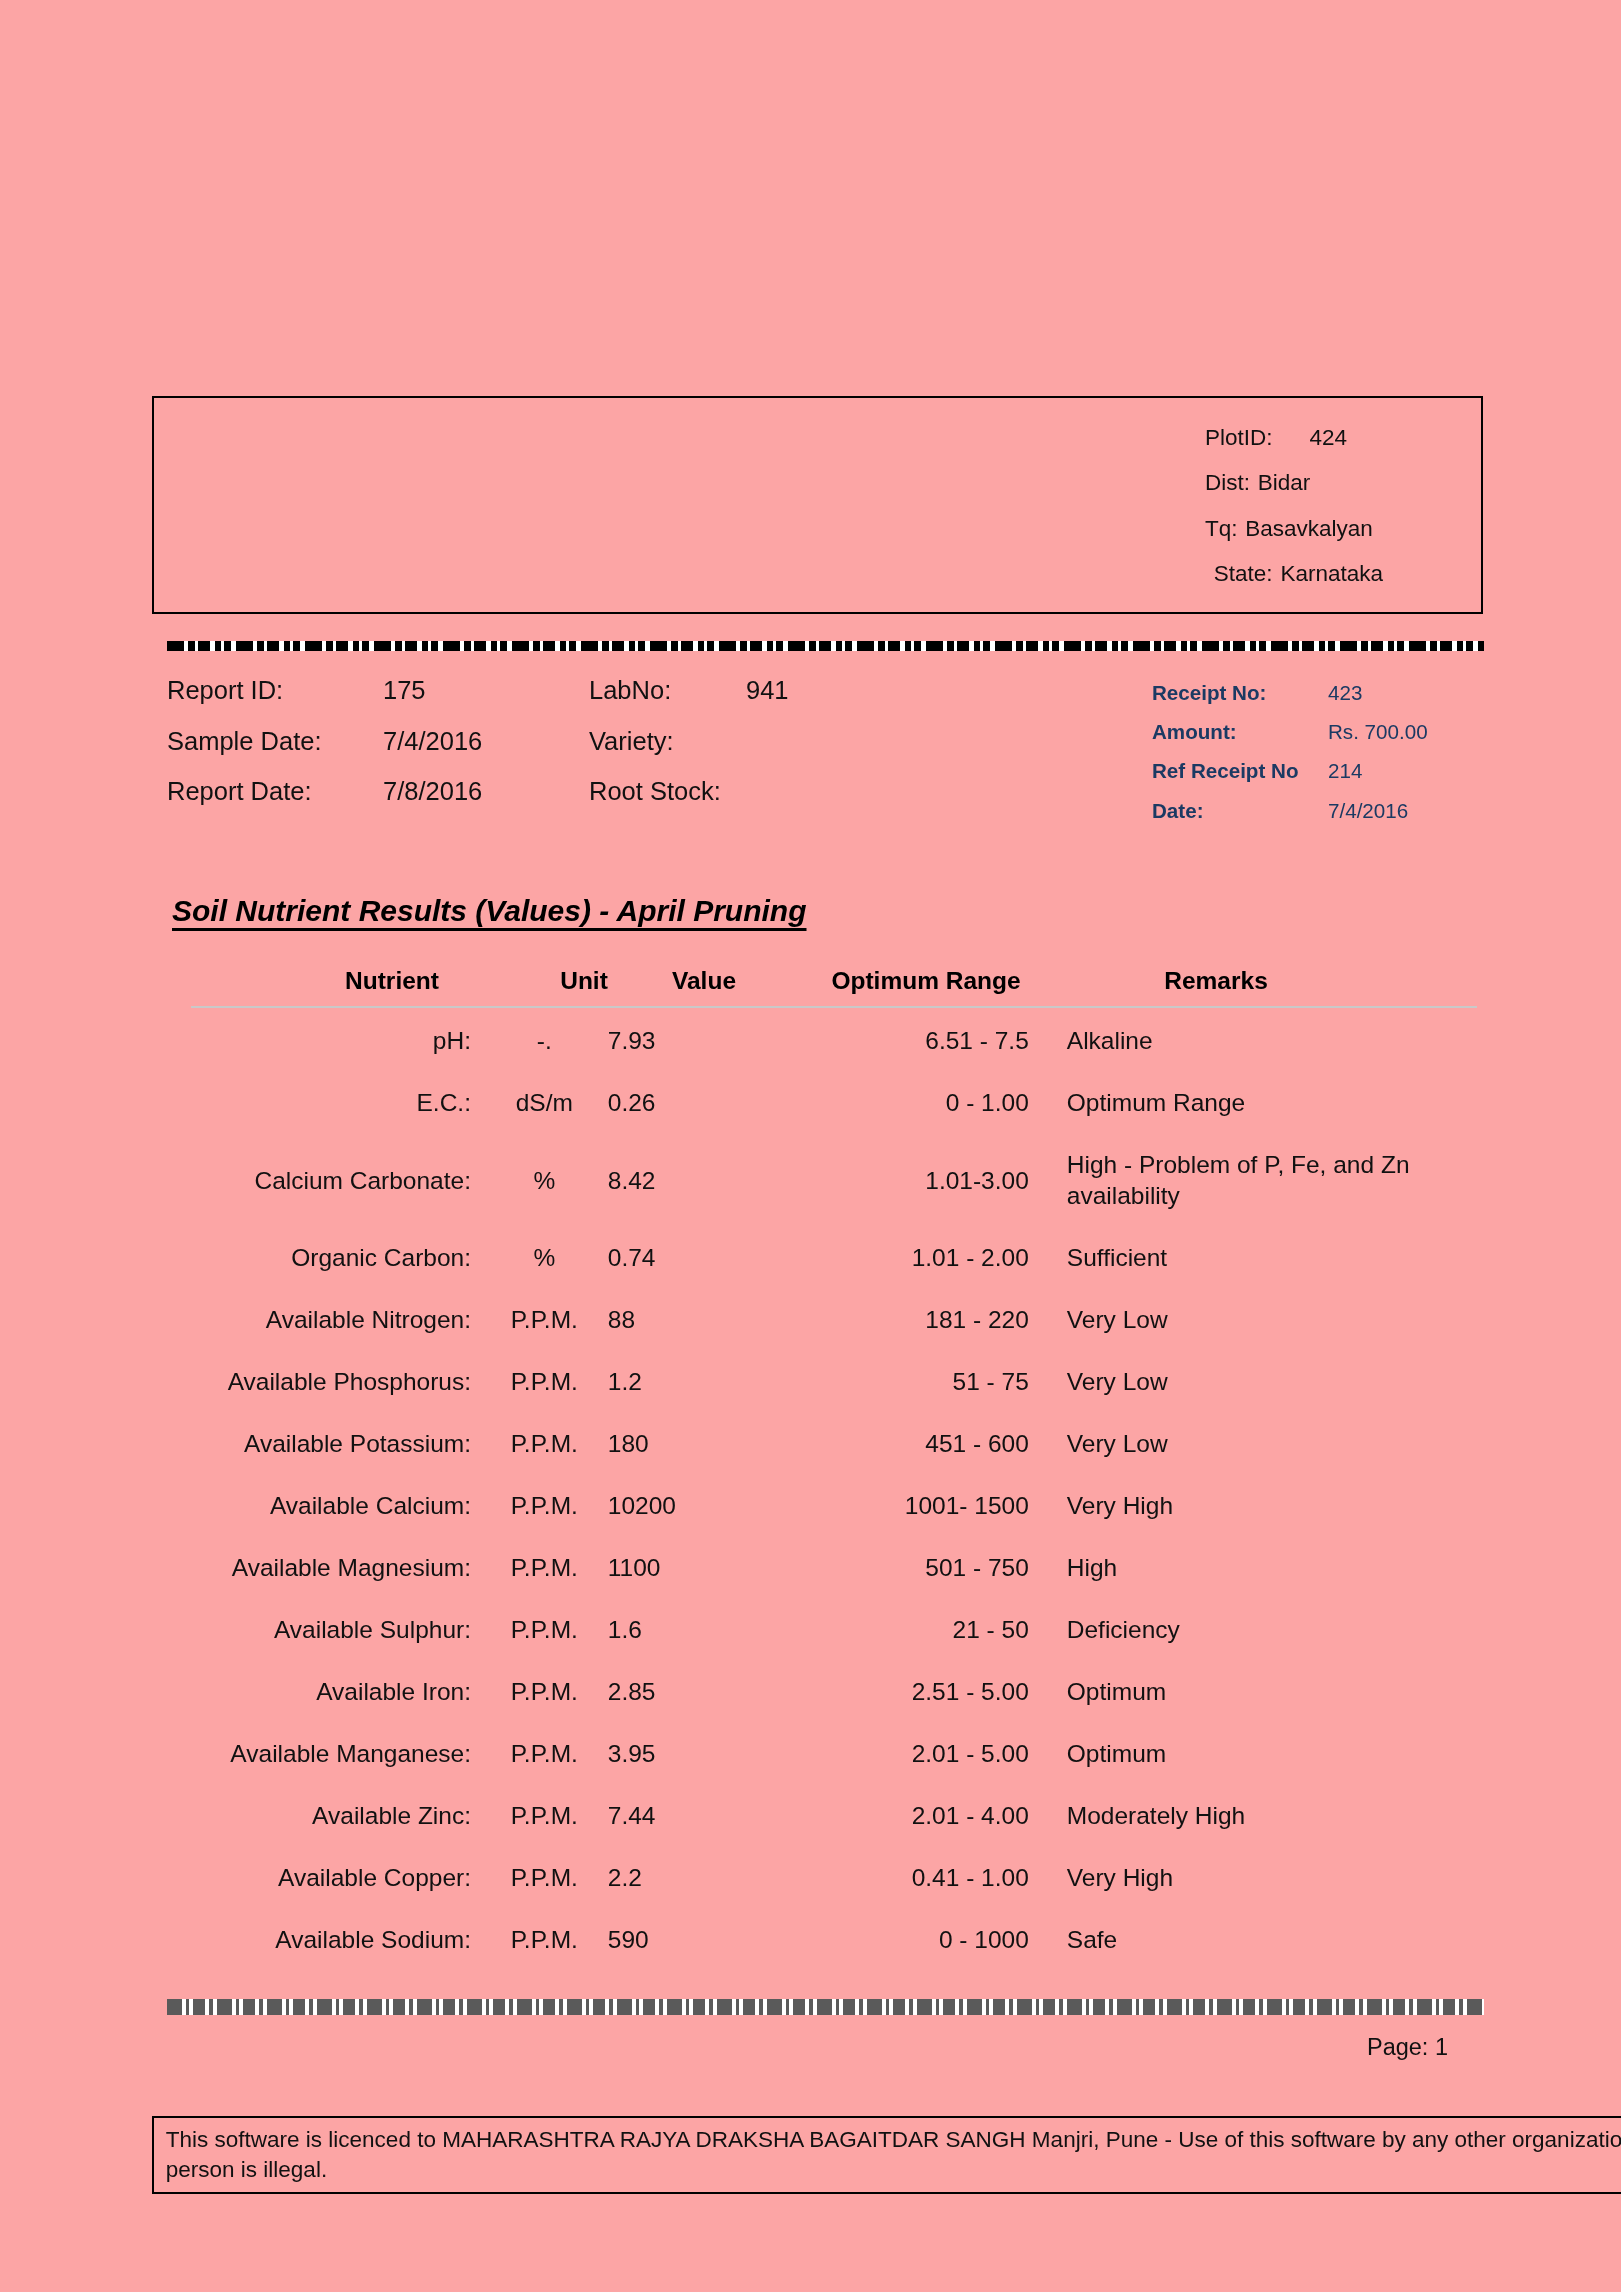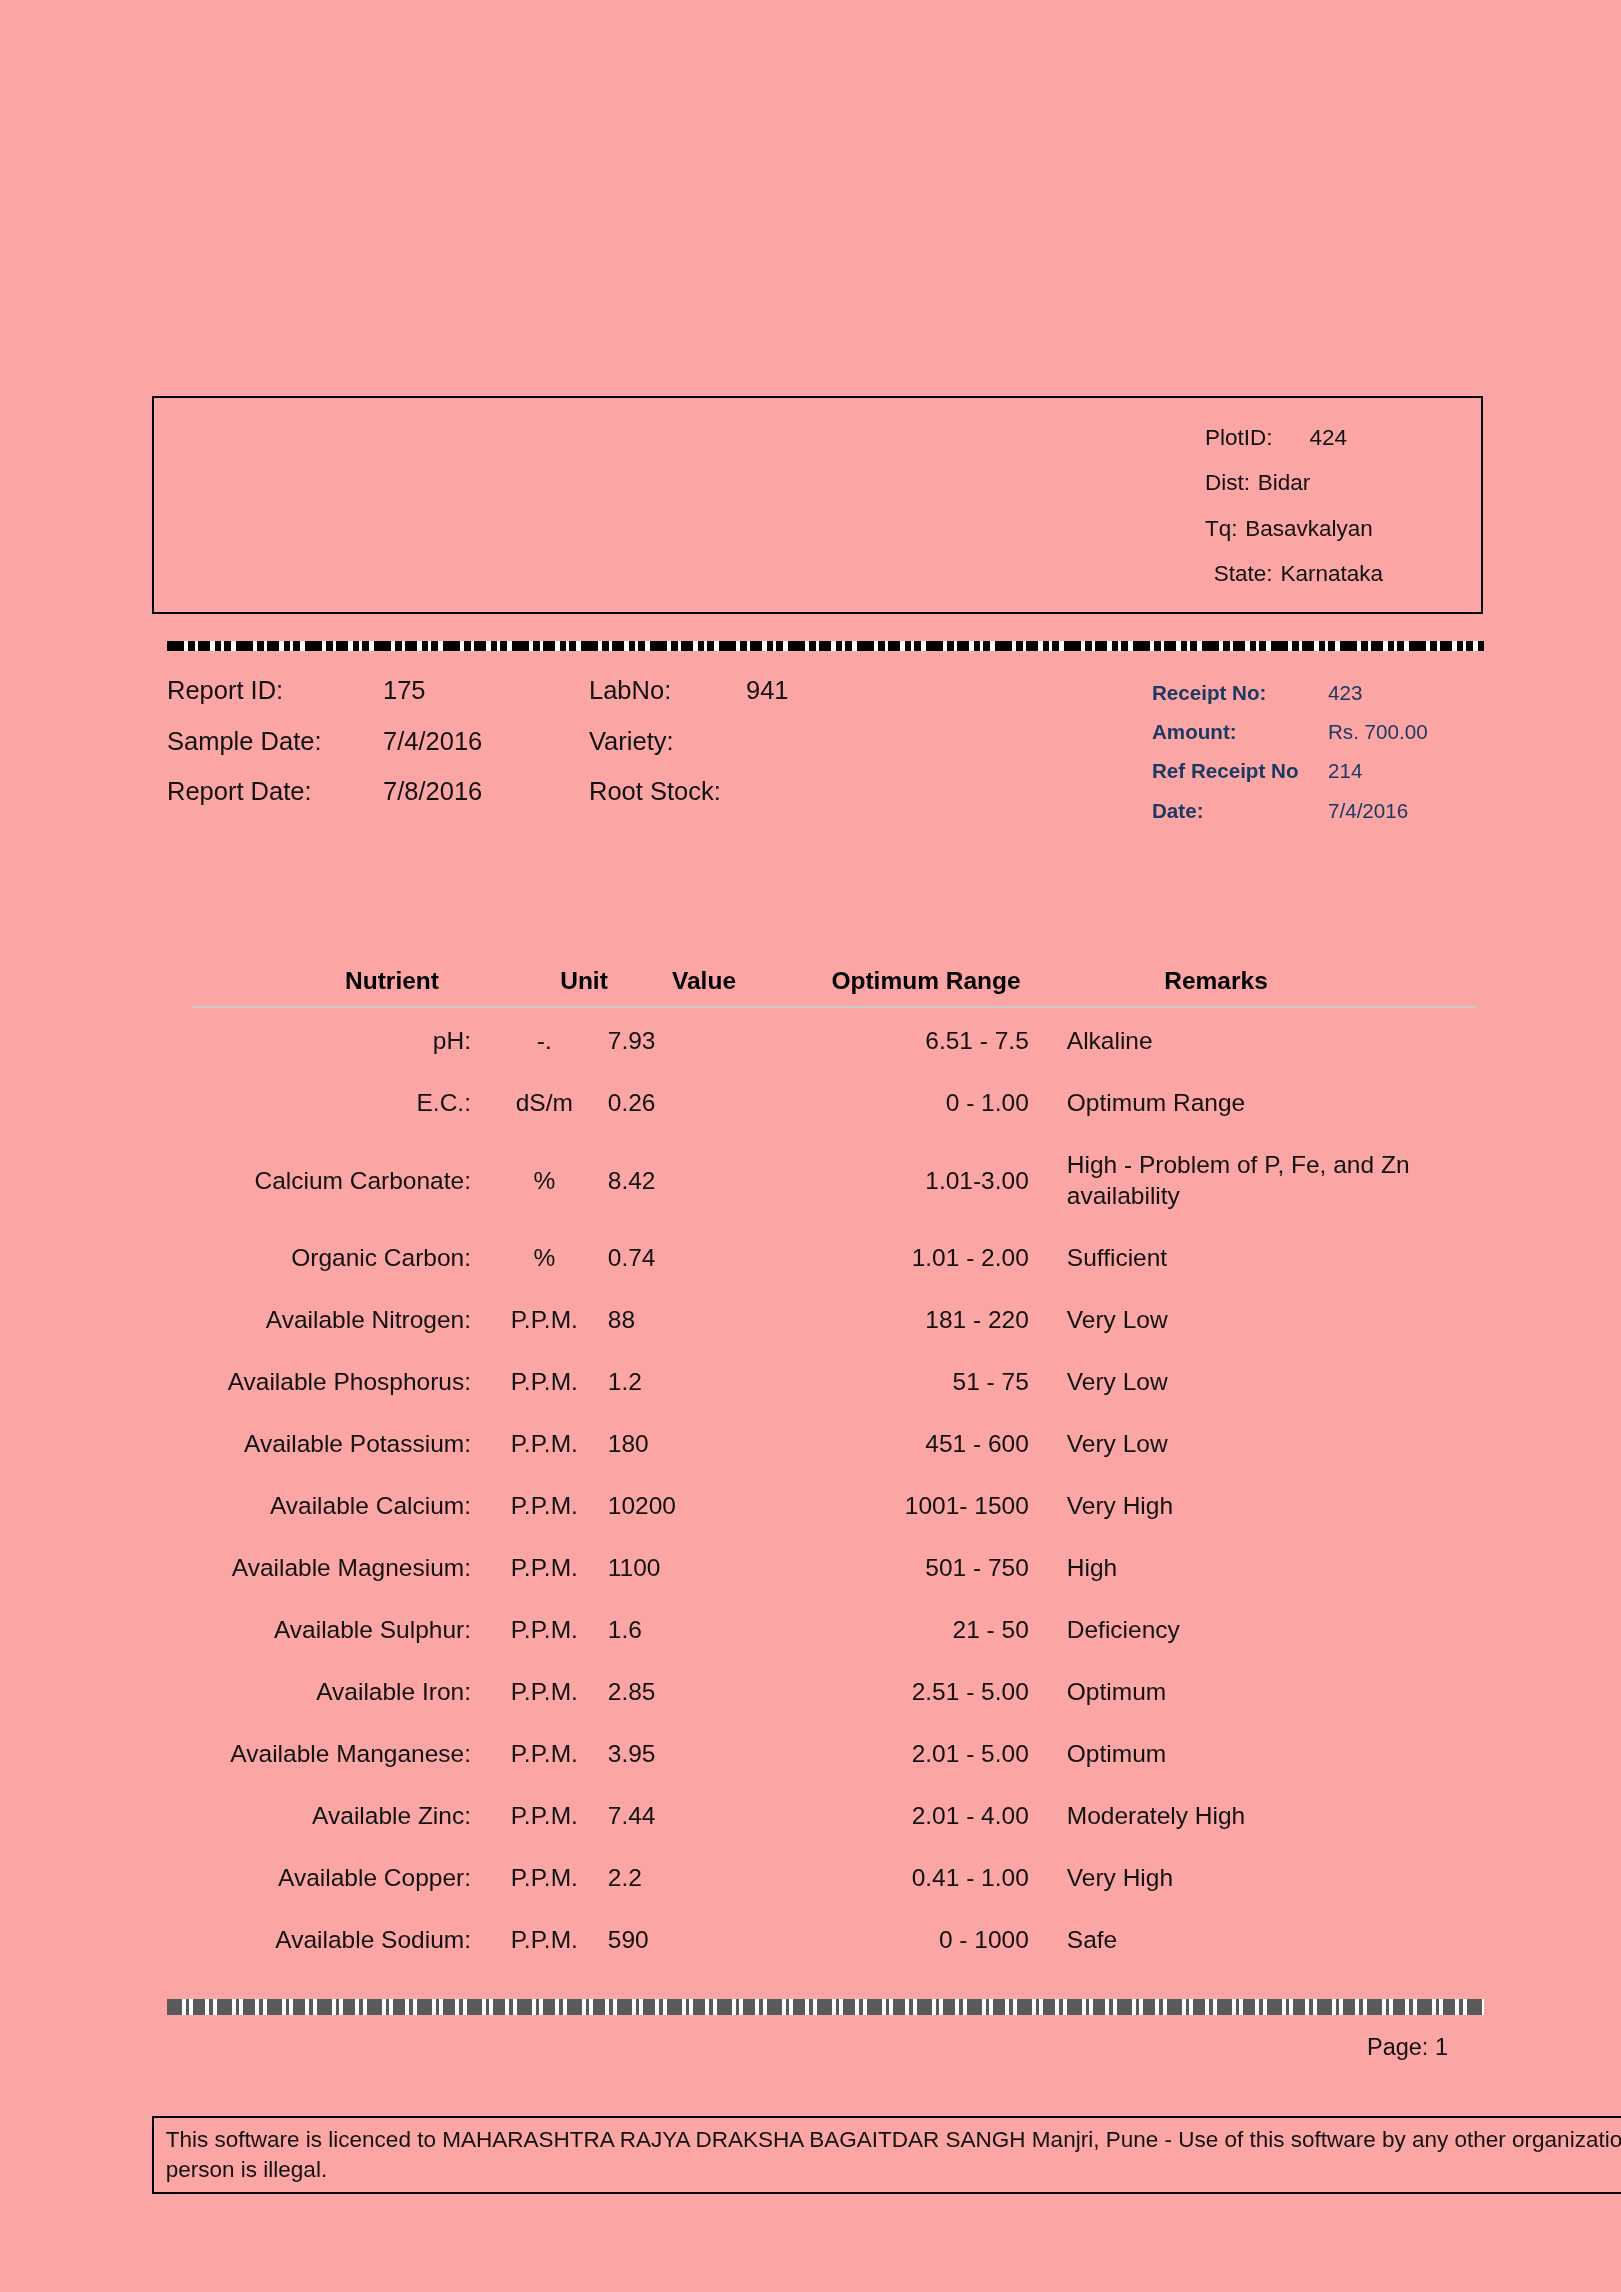--- a/index.html
+++ b/index.html
@@ -237,20 +237,21 @@
     <div class="receipt-row">
       <span class="r-label">Ref Receipt No</span>
       <span class="r-value">214</span>
     </div>
     <div class="receipt-row">
       <span class="r-label">Date:</span>
       <span class="r-value">7/4/2016</span>
     </div>
   </div>
 
+  <div class="section-title">Soil Nutrient Results (Values) - April Pruning</div>
 
   <div class="table-header">
     <span class="th th-nutrient">Nutrient</span>
     <span class="th th-unit">Unit</span>
     <span class="th th-value">Value</span>
     <span class="th th-range">Optimum Range</span>
     <span class="th th-remarks">Remarks</span>
   </div>
   <div class="header-rule"></div>
 

